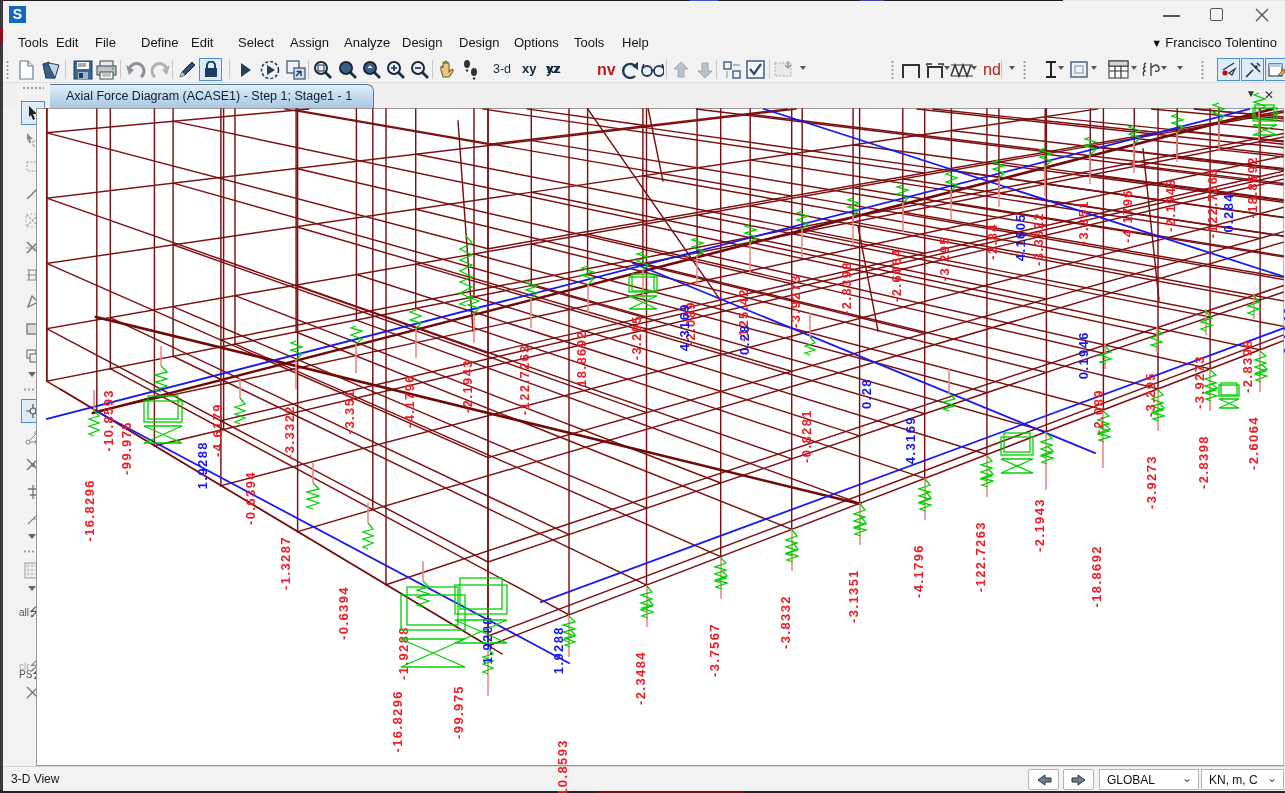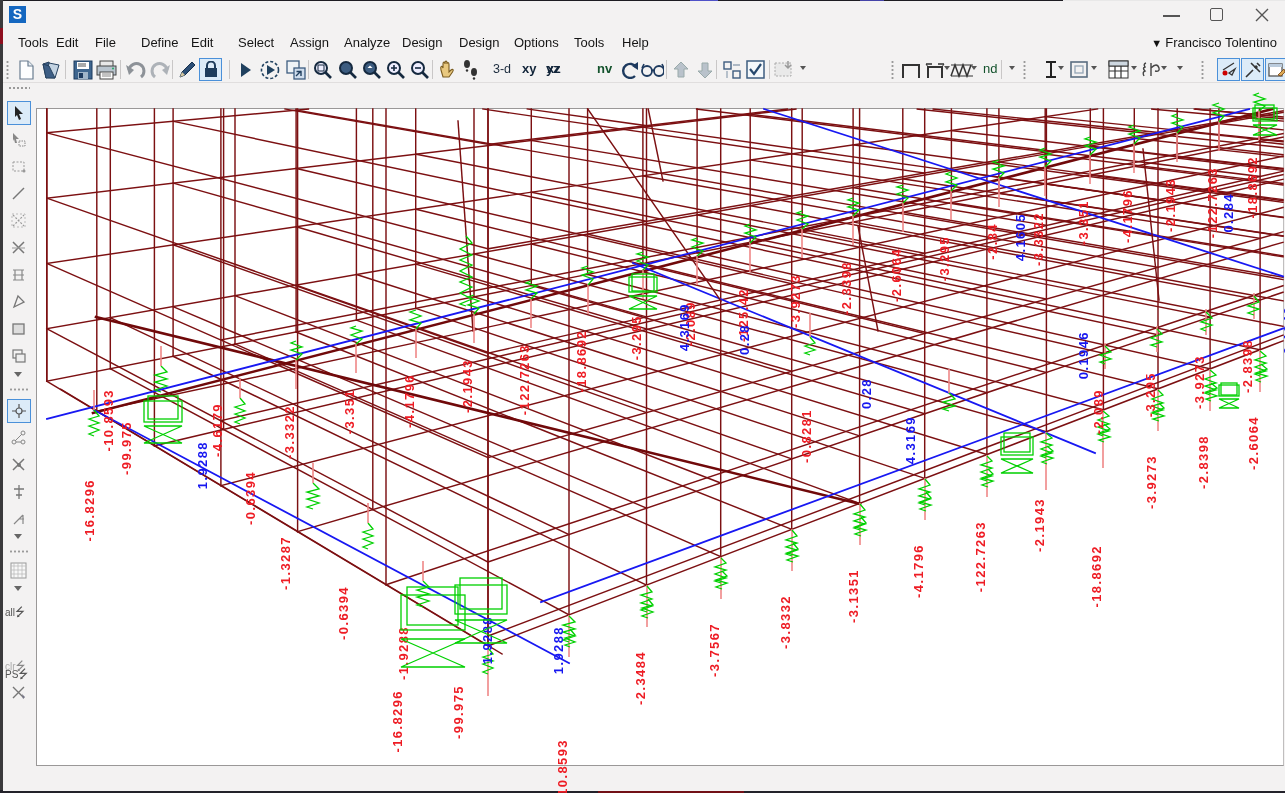--- a/index.html
+++ b/index.html
@@ -16,31 +16,31 @@
   .menu span { position:absolute; top:4px; font-size:13px; color:#151515; }
   .acct { position:absolute; top:4px; right:8px; font-size:13px; color:#151515; }
   .acct:before { content:"▼ "; font-size:11px; color:#111; }
   
   .tbar { position:absolute; left:0; top:55px; width:100%; height:27px; background:#f3f2f2; border-bottom:1px solid #e0dede; }
   .tb { position:absolute; top:2px; width:23px; height:23px; display:flex; align-items:center; justify-content:center; }
   .tsep { position:absolute; top:4px; width:1px; height:19px; background:#c9c7c7; }
   .tdots { position:absolute; top:4px; width:3px; height:19px;
      background-image:radial-gradient(circle, #9a9a9a 1px, transparent 1.2px); background-size:3px 4px; }
   .ttxt { position:absolute; top:5px; font-size:13px; font-weight:bold; color:#12253a; }
-  .ttxtg { position:absolute; top:5px; font-size:13px; font-weight:bold; color:#14532d; }
+  .ttxtg { position:absolute; top:5px; font-size:16px; font-weight:bold; color:#b91c1c; }
   .tsel { border:1px solid #4a90d9; background:#dcebf8; }
   .caret { position:absolute; top:10px; width:0; height:0; border-left:3.5px solid transparent; border-right:3.5px solid transparent; border-top:4px solid #555; }
   
   .tabrow { position:absolute; left:0; top:82px; width:100%; height:25px; background:#f0efef; }
   .tab { position:absolute; left:41px; top:1px; width:330px; height:24px;
          background:linear-gradient(#e3eef8, #c6dcee 45%, #a9c7e0); border:1px solid #5a7894; border-bottom:none;
          border-radius:7px 7px 0 0; color:#0d2135; font-size:12.5px; text-align:center; line-height:23px; }
   .tabbtn { position:absolute; top:5px; color:#333; font-size:12px; }
   
-  .ltb { position:absolute; left:0; top:82px; width:33px; height:683px; background:#f3f2f2;text-align:right; }
+  .ltb { position:absolute; left:14px; top:82px; width:33px; height:683px; background:#f3f2f2;text-align:right; }
   .ltb-i { position:absolute; left:4px; width:24px; height:24px; color:#5c6a78; display:flex; align-items:center; justify-content:center; }
   
   .canvas { position:absolute; left:33px; top:107px; width:1248px; height:658px; background:#fff; border:1px solid #9a9898; border-right:1px solid #c0bebe; }
   
   .status { position:absolute; left:0; top:765px; width:100%; height:25px; background:#f3f2f2; border-top:1px solid #d5d3d3; }
   .sbtn { position:absolute; top:2px; width:31px; height:21px; background:#fdfdfd; border:1px solid #b5b3b3; border-radius:2px;
           display:flex; align-items:center; justify-content:center; }
   .sdd { position:absolute; top:2px; height:21px; background:#fff; border:1px solid #b5b3b3; font-size:12px; color:#111;
          padding:3px 0 0 7px; }
   .sdd:after { content:"⌄"; position:absolute; right:6px; top:1px; color:#555; font-size:12px; }
@@ -328,20 +328,25 @@
         </svg>
       </div>
     <div class="tb tsel" style="left:1262px;">
         <svg width="18" height="18">
           <rect x="1" y="3" width="13" height="12" fill="#fff" stroke="#555" stroke-width="1.3"></rect>
           <rect x="1" y="3" width="13" height="3" fill="#bcd"></rect>
           <path d="M10 14 L16 8 L17 11 L13 15 Z" fill="#da5" stroke="#741" stroke-width="0.8"></path>
         </svg>
       </div>
   </div>
+  <div class="tabrow">
+    <div class="tab">Axial Force Diagram (ACASE1) - Step 1; Stage1 - 1</div>
+    <div class="tabbtn" style="left:1243px;font-size:10px;">▼</div>
+    <div class="tabbtn" style="left:1261px;">✕</div>
+  </div>
   <div class="ltb">
     <div style="position:absolute;left:5px;top:3px;width:22px;height:4px;background-image:radial-gradient(circle,#9a9a9a 1px,transparent 1.2px);background-size:4px 4px;"></div>
     <div class="ltb-i" style="top:18px;border:1px solid #4a90d9;background:#dcebf8;">
         <svg width="14" height="16">
           <path d="M3 1 L11 9 L7 9 L9 14 L7 15 L5 10 L3 12 Z" fill="#222"></path>
         </svg>
       </div>
     <div class="ltb-i" style="top:45px;">
         <svg width="16" height="16">
           <path d="M2 1 L8 7 L5 7 L6 11 L4 11 L3 7 L2 9 Z" fill="#888"></path>
@@ -449,20 +454,35 @@
     <div style="position:absolute;left:2px;top:547px;font-size:10px;color:#555;margin-top:35px;">PS<span style="font-size:12px;">⭍</span></div>
     <div style="position:absolute;left:2px;top:574px;font-size:10px;color:#aaa;">clr<span style="font-size:12px;color:#888;">⭍</span></div>
     <div class="ltb-i" style="top:598px;">
         <svg width="16" height="16">
           <path d="M2 2 L13 13 M13 2 L2 13" stroke="#777" stroke-width="1.4"></path>
           <path d="M11 9 L14 12 L12 14 Z" fill="#778"></path>
         </svg>
       </div>
   </div>
   <div class="canvas"></div>
+  <div class="status">
+    <div style="position:absolute;left:8px;top:5px;font-size:12px;color:#1a1a1a;">3-D View</div>
+    <div class="sbtn" style="left:1025px;">
+        <svg width="16" height="12">
+          <path d="M9 1 L9 4 L15 4 L15 8 L9 8 L9 11 L2 6 Z" fill="#6b7f94" stroke="#333" stroke-width="1"></path>
+        </svg>
+      </div>
+    <div class="sbtn" style="left:1060px;">
+        <svg width="16" height="12">
+          <path d="M7 1 L7 4 L1 4 L1 8 L7 8 L7 11 L14 6 Z" fill="#6b7f94" stroke="#333" stroke-width="1"></path>
+        </svg>
+      </div>
+    <div class="sdd" style="left:1096px;width:100px;">GLOBAL</div>
+    <div class="sdd" style="left:1198px;width:83px;">KN, m, C</div>
+  </div>
   <svg width="1285" height="793" viewBox="0 0 1285 793" style="position:absolute;left:0;top:0">
 <g stroke-linecap="square">
 <line x1="485.0" y1="645.0" x2="1280.0" y2="339.9" stroke="#7c1012" stroke-width="1.45"></line>
 <line x1="383.0" y1="583.8" x2="1280.0" y2="284.7" stroke="#7c1012" stroke-width="1.45"></line>
 <line x1="294.6" y1="530.7" x2="1280.0" y2="241.3" stroke="#7c1012" stroke-width="1.45"></line>
 <line x1="217.9" y1="484.7" x2="1280.0" y2="206.5" stroke="#7c1012" stroke-width="1.45"></line>
 <line x1="151.4" y1="444.8" x2="1280.0" y2="178.3" stroke="#7c1012" stroke-width="1.45"></line>
 <line x1="93.8" y1="410.2" x2="1280.0" y2="155.2" stroke="#7c1012" stroke-width="1.45"></line>
 <line x1="43.8" y1="380.2" x2="1280.0" y2="136.1" stroke="#7c1012" stroke-width="1.45"></line>
 <line x1="90.0" y1="412.0" x2="1269.3" y2="108.0" stroke="#70090a" stroke-width="2.6"></line>

